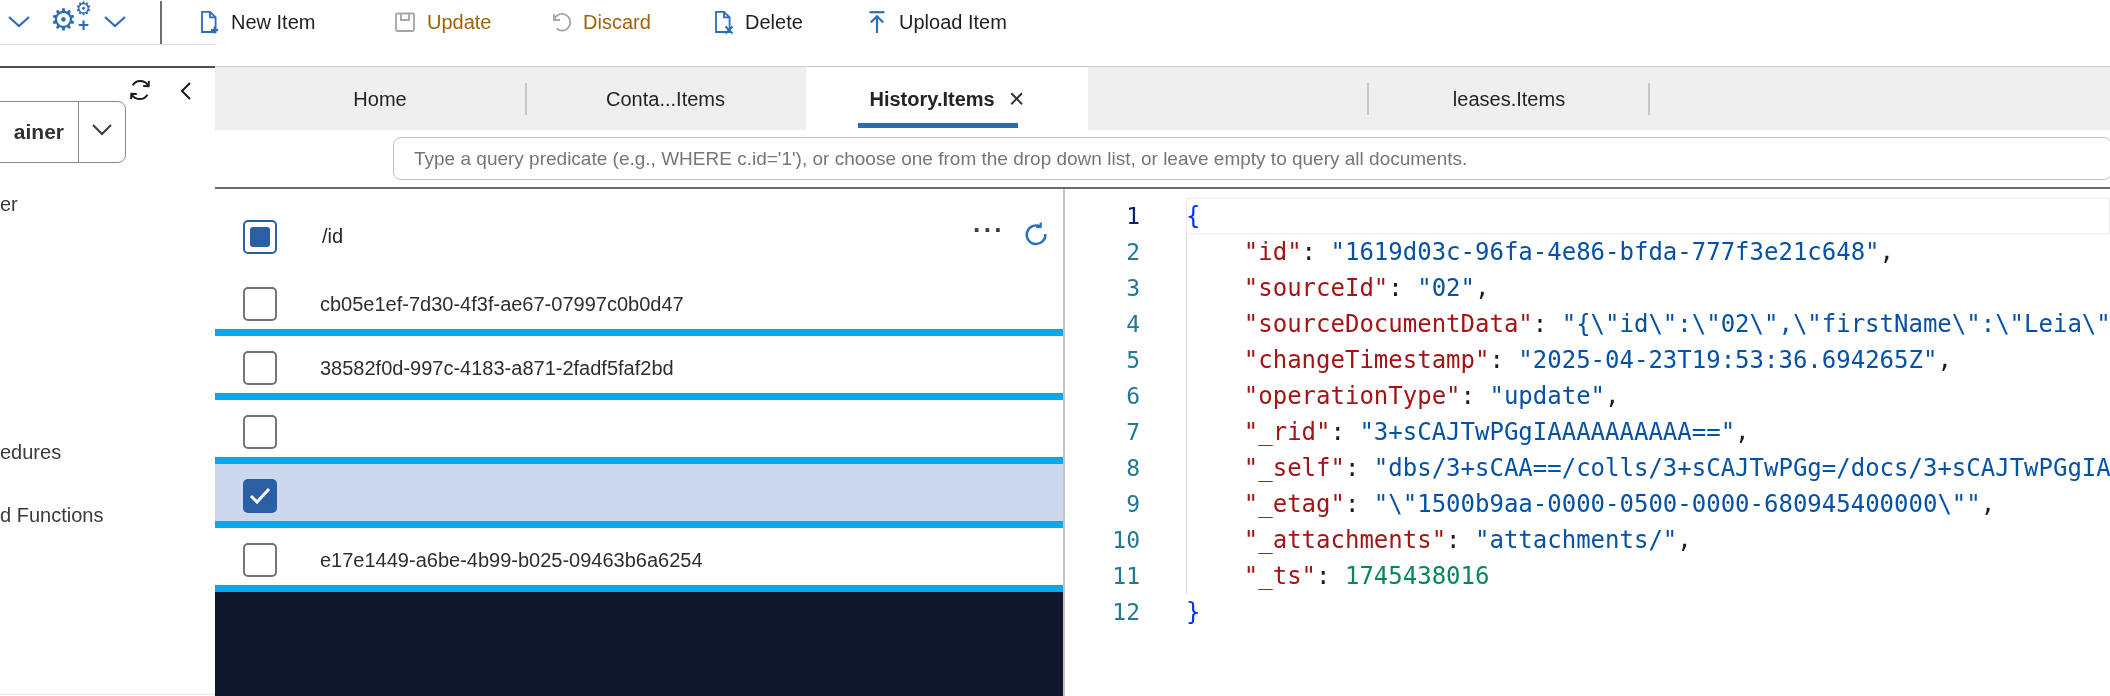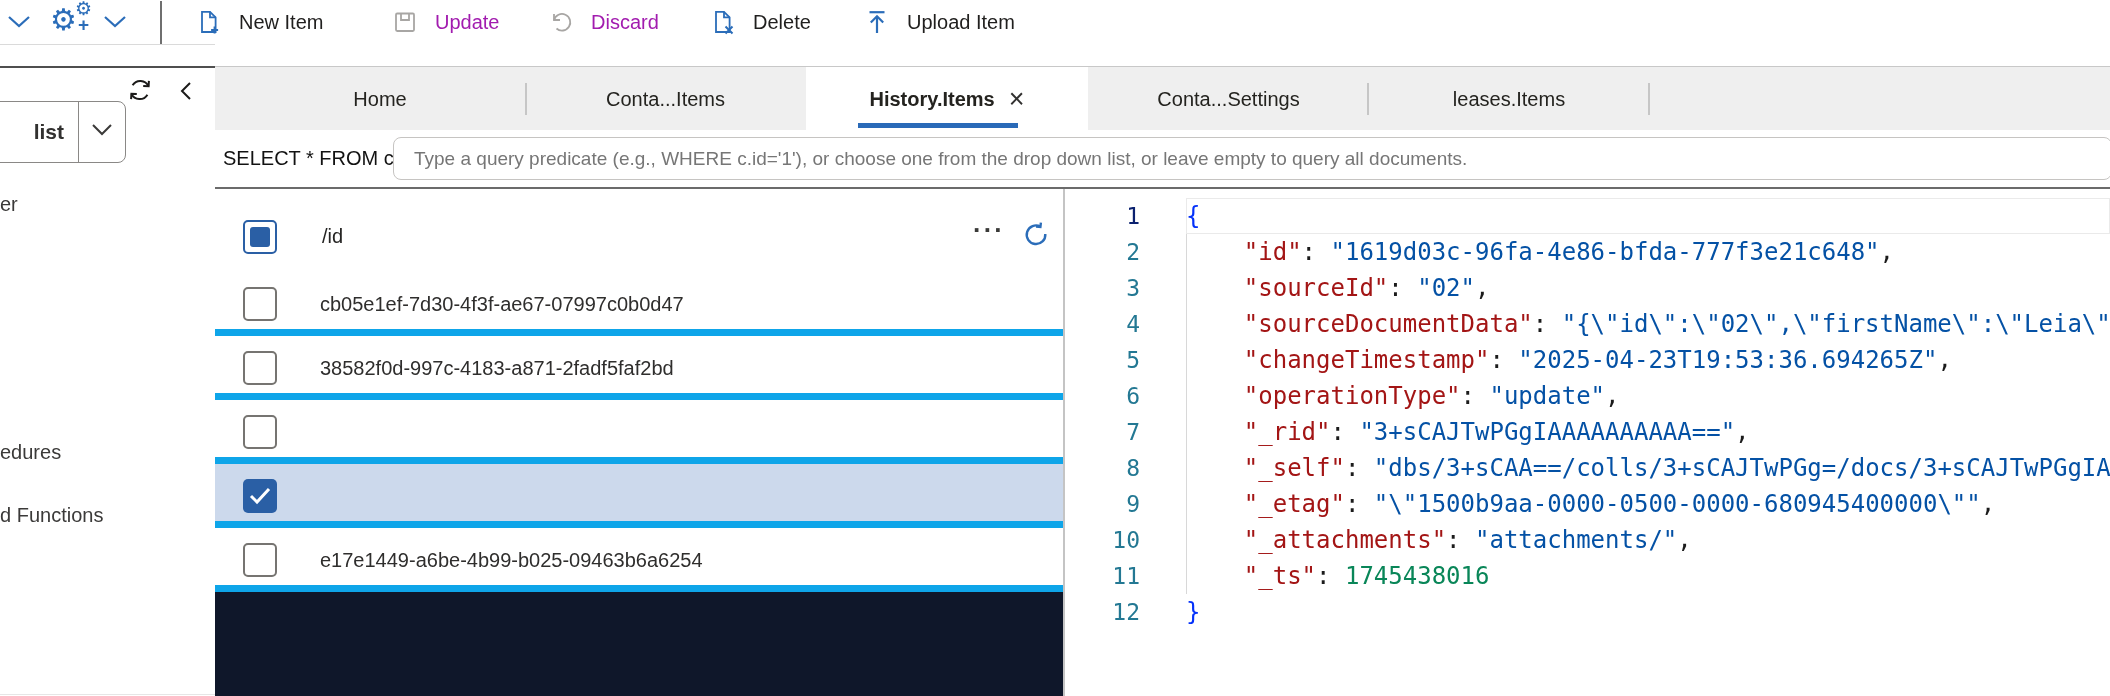--- a/index.html
+++ b/index.html
@@ -8,26 +8,26 @@
 
   
   .toolbar{position:absolute;left:0;top:0;width:2110px;height:44px;background:#fff;border-bottom:1px solid #dadada}
   .tb-caret{position:absolute;top:13px;width:26px;height:18px;color:#2b6db9}
   .tb-caret svg{display:block}
   .tb-gear{position:absolute;left:50px;top:0;width:50px;height:44px;color:#2b6db9}
   .gear-big{position:absolute;left:0;top:1px;font-size:30px;line-height:38px}
   .gear-small{position:absolute;left:25px;top:-6px;font-size:19px;line-height:30px}
   .gear-plus{position:absolute;left:28px;top:14px;font-size:19px;font-weight:700}
   .tb-divider{position:absolute;left:160px;top:1px;width:2px;height:43px;background:#6f6f6f}
-  .tb-btn{position:absolute;top:0;height:44px;display:flex;align-items:center;gap:16px}
+  .tb-btn{position:absolute;top:0;height:44px;display:flex;align-items:center;gap:8px}
   .tb-ic{width:27px;height:27px;display:inline-block;color:#2b6db9}
   .tb-ic svg{width:27px;height:27px;overflow:visible}
   .tb-lbl{font-size:20px;color:#201f1e;white-space:nowrap}
   .tb-btn.disabled .tb-ic{color:#a8a6a4}
-  .tb-btn.disabled .tb-lbl{color:#a21caf}
+  .tb-btn.disabled .tb-lbl{color:#a16207}
 
   
   .sidebar{position:absolute;left:0;top:66px;width:215px;height:630px;background:#fff;
            border-top:2px solid #4f4f4f;border-right:1px solid #e1e1e1;overflow:hidden}
   .sb-refresh{position:absolute;left:127px;top:9px;width:26px;height:26px;color:#1b1a19}
   .sb-collapse{position:absolute;left:176px;top:12px;width:22px;height:22px;color:#1b1a19}
   .sb-split{position:absolute;left:-42px;top:33px;width:168px;height:62px;border:1px solid #8a8886;
             border-radius:8px;display:flex;background:#fff;box-sizing:border-box}
   .sb-split-main{flex:1;display:flex;align-items:center;justify-content:flex-end;padding-right:14px;
                  font-size:21px;font-weight:700;color:#323130}
@@ -163,21 +163,21 @@
           <path d="M4.1 22.1 L4.4 16.7 L9.8 17"></path>
       </svg>
     </span>
     <span class="sb-collapse">
       <svg viewBox="0 0 22 22" width="22" height="22" fill="none" stroke="currentColor" stroke-width="2">
           <path d="M14 3L6 11l8 8"></path>
         </svg>
     </span>
     <div class="sb-split">
       <div class="sb-split-main">
-        <span>list</span>
+        <span>ainer</span>
       </div>
       <div class="sb-split-dd">
         <span>
           <svg viewBox="0 0 22 14" width="22" height="14" fill="none" stroke="#3b3a39" stroke-width="2">
               <path d="M2 2l9 9 9-9"></path>
             </svg>
         </span>
       </div>
     </div>
     <div id="sb-rows">
@@ -215,33 +215,29 @@
           <span>Home</span>
         </div>
         <div class="tab active" style="left: 591px; width: 282px;">
           <span>History.Items</span>
           <span class="tab-close">×</span>
           <div class="tab-underline"></div>
         </div>
         <div class="tab" style="left: 312px; width: 277px;">
           <span>Conta...Items</span>
         </div>
-        <div class="tab" style="left: 875px; width: 277px;">
-          <span>Conta...Settings</span>
-        </div>
         <div class="tab" style="left: 1155px; width: 278px;">
           <span>leases.Items</span>
         </div>
         <div class="tab-div" style="left: 310px;"></div>
         <div class="tab-div" style="left: 1152px;"></div>
         <div class="tab-div" style="left: 1433px;"></div>
       </div>
 
     <div class="querybar">
-      <div class="q-label">SELECT * FROM c</div>
       <input class="q-input" type="text" placeholder="Type a query predicate (e.g., WHERE c.id='1'), or choose one from the drop down list, or leave empty to query all documents." style="">
     </div>
 
     <div class="content">
 
       <div class="docs">
         <div class="docs-header">
           <div class="cb cb-ind"></div>
           <div class="docs-idcol">/id</div>
           <div class="docs-ellipsis">···</div>

